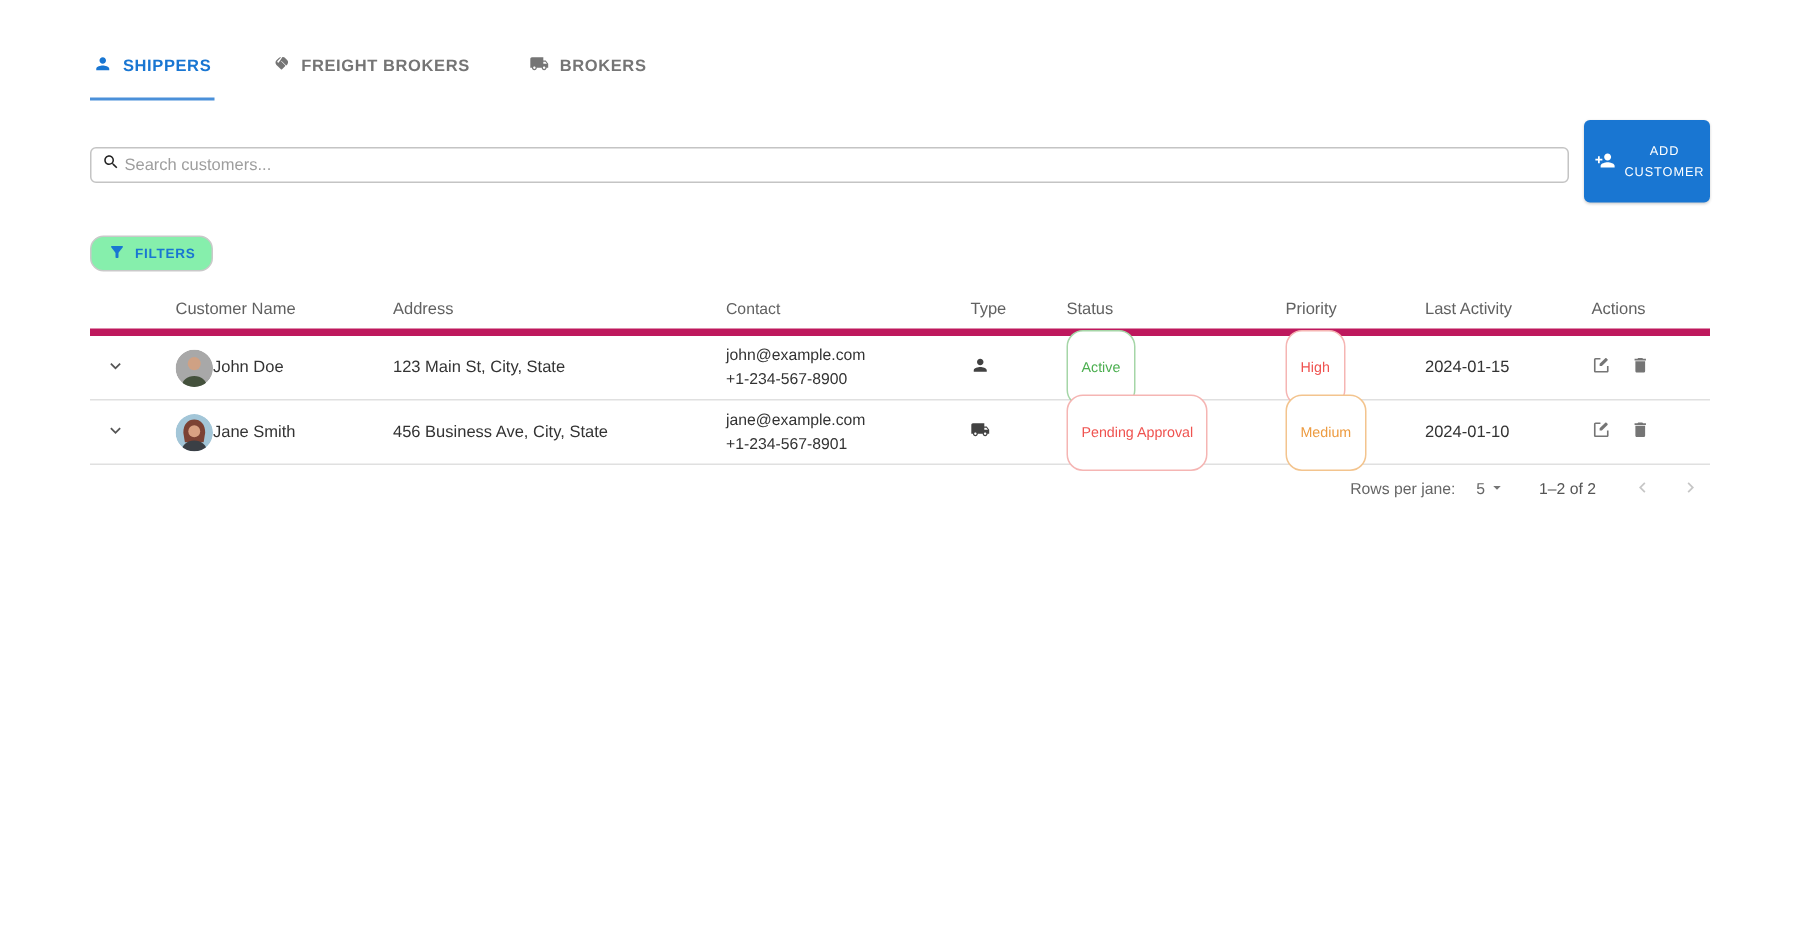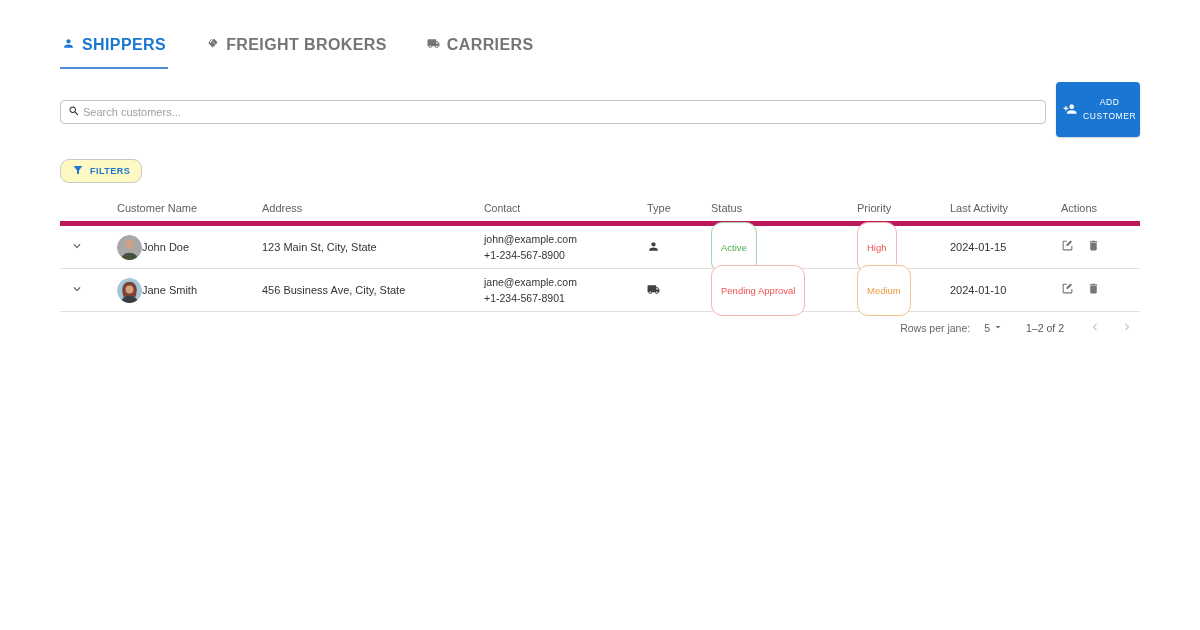--- a/index.html
+++ b/index.html
@@ -3,21 +3,21 @@
 <meta charset="utf-8">
 <style>
   * { margin:0; padding:0; box-sizing:border-box; }
   html,body { width:1200px; height:630px; background:#fff; overflow:hidden;
     font-family:"Liberation Sans", sans-serif; }
   .container { padding:0 60px; }
 
   
   .tabs { display:flex; margin-top:28px; }
   .tab { position:relative; display:flex; align-items:center; gap:7px;
-    padding:8px 2px 15px 2px; margin-right:36px; font-size:16px; font-weight:bold;
+    padding:8px 2px 15px 2px; margin-right:36px; font-size:11px; font-weight:bold;
     letter-spacing:.4px; color:#757575; cursor:pointer; background:none; border:none; }
   .tab.active { color:#1976d2; }
   .tab.active::after { content:""; position:absolute; left:0; right:0; bottom:0;
     height:2px; background:#4a90d9; }
   .tab svg { width:13px; height:13px; fill:#757575; }
   .tab.active svg { fill:#1976d2; }
 
   
   .search-row { display:flex; align-items:flex-start; gap:10px; margin-top:13px; }
   .search-box { flex:1; display:flex; align-items:center; gap:3px;
@@ -27,21 +27,21 @@
     font-family:"Liberation Sans", sans-serif; }
   .search-box input::placeholder { color:#9e9e9e; }
   .add-btn { width:84px; min-height:34px; background:#1976d2; border:none; border-radius:4px;
     color:#fff; display:flex; align-items:center; gap:6px; padding:14px 7px;
     font-size:8.5px; letter-spacing:.6px; cursor:pointer; box-shadow:0 1px 2px rgba(0,0,0,.2); }
   .add-btn svg { width:14px; height:14px; fill:#fff; flex:none; }
   .add-btn .lbl { flex:1; text-align:center; line-height:1.6; font-family:"Liberation Sans", sans-serif; }
 
   
   .filters-btn { margin-top:22px; display:inline-flex; align-items:center; gap:6px;
-    border:1px solid #c9c9c9; border-radius:9px; background:#fef9c3; padding:4px 11px;
+    border:1px solid #c9c9c9; border-radius:9px; background:#86efac; padding:4px 11px;
     color:#1976d2; font-size:9px; font-weight:bold; letter-spacing:.5px; cursor:pointer; }
   .filters-btn svg { width:12px; height:12px; fill:#1976d2; }
 
   
   .table { margin-top:12px; }
   .thead, .trow { display:flex; align-items:center; width:1080px; }
   .thead { height:31px; border-bottom:5px solid #be185d; color:#616161; font-size:11px; }
   .trow { height:43px; border-bottom:1px solid #e0e0e0; color:#333; font-size:11px; }
   .c-expand { width:57px; padding-left:6px; }
   .c-name { width:145px; display:flex; align-items:center; }
@@ -95,21 +95,21 @@
       <span><svg viewBox="0 0 24 24" width="13" height="13" style="fill:#757575">
             <path d="M11.9 4.1L7.4 8.5c-.5.5-.5 1.3 0 1.8s1.3.5 1.8 0l2-1.9 5.5 5.4c.4.4.4 1 0 1.4l-3.7 3.7c-.4.4-1 .4-1.4 0l-5.5-5.5c-1.6-1.6-1.6-4.1 0-5.7l2.9-2.9c.8-.8 2-1 2.9-.7z"></path>
             <path d="M13.2 4c.9-.5 2.1-.4 2.9.4l3.1 3c1.6 1.6 1.6 4.1 0 5.7l-1.1 1.1-5.7-5.6-1.6 1.5c-.2.2-.4.3-.6.4l-.7-.7L13.2 4z"></path>
           </svg></span>
       <span>FREIGHT BROKERS</span>
     </button>
     <button class="tab">
       <span><svg viewBox="0 0 24 24" width="13" height="13" style="fill:#757575">
             <path d="M20 8h-3V4H3c-1.1 0-2 .9-2 2v11h2c0 1.66 1.34 3 3 3s3-1.34 3-3h6c0 1.66 1.34 3 3 3s3-1.34 3-3h2v-5l-3-4zM6 18.5c-.83 0-1.5-.67-1.5-1.5s.67-1.5 1.5-1.5 1.5.67 1.5 1.5-.67 1.5-1.5 1.5zm13.5-9l1.96 2.5H17V9.5h2.5zm-1.5 9c-.83 0-1.5-.67-1.5-1.5s.67-1.5 1.5-1.5 1.5.67 1.5 1.5-.67 1.5-1.5 1.5z"></path>
           </svg></span>
-      <span>CARRIERS</span>
+      <span>BROKERS</span>
     </button>
   </div>
 
   
   <div class="search-row">
     <div class="search-box">
       <span><svg viewBox="0 0 24 24" width="12" height="12">
             <path d="M15.5 14h-.79l-.28-.27C15.41 12.59 16 11.11 16 9.5 16 5.91 13.09 3 9.5 3S3 5.91 3 9.5 5.91 16 9.5 16c1.61 0 3.09-.59 4.23-1.57l.27.28v.79l5 4.99L20.49 19l-4.99-5zm-6 0C7.01 14 5 11.99 5 9.5S7.01 5 9.5 5 14 7.01 14 9.5 11.99 14 9.5 14z"></path>
           </svg></span>
       <input type="text" value="" placeholder="Search customers..." style="">

